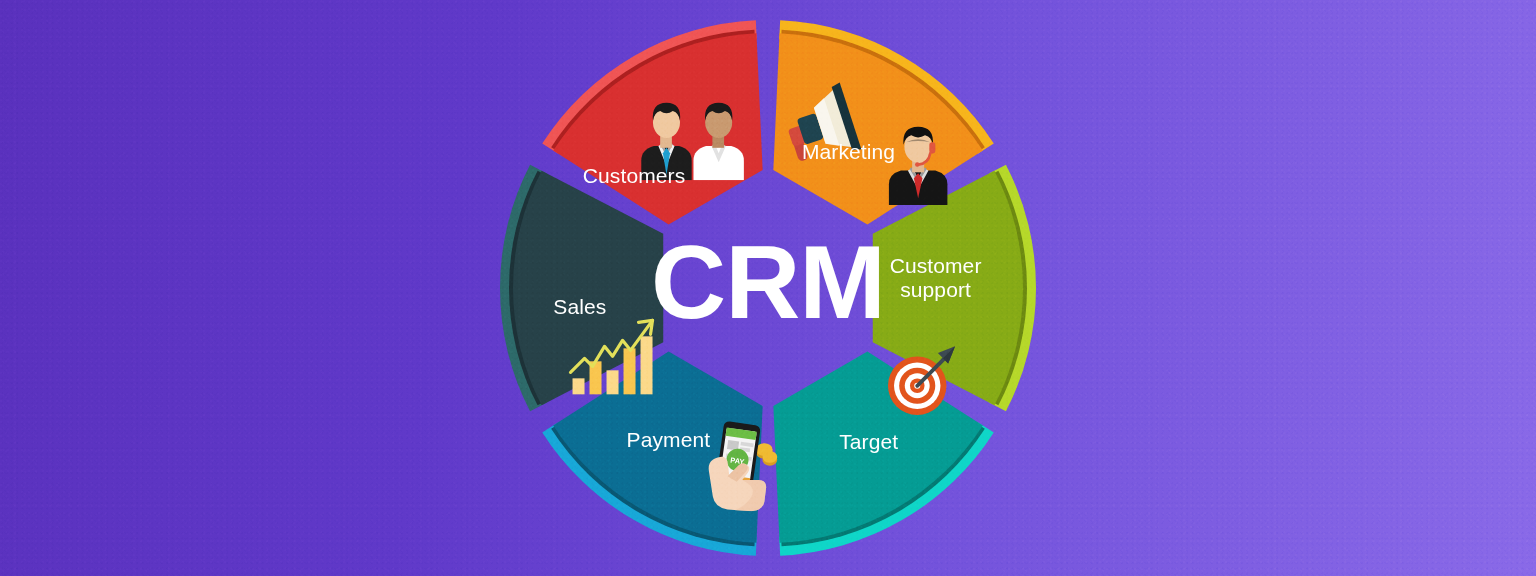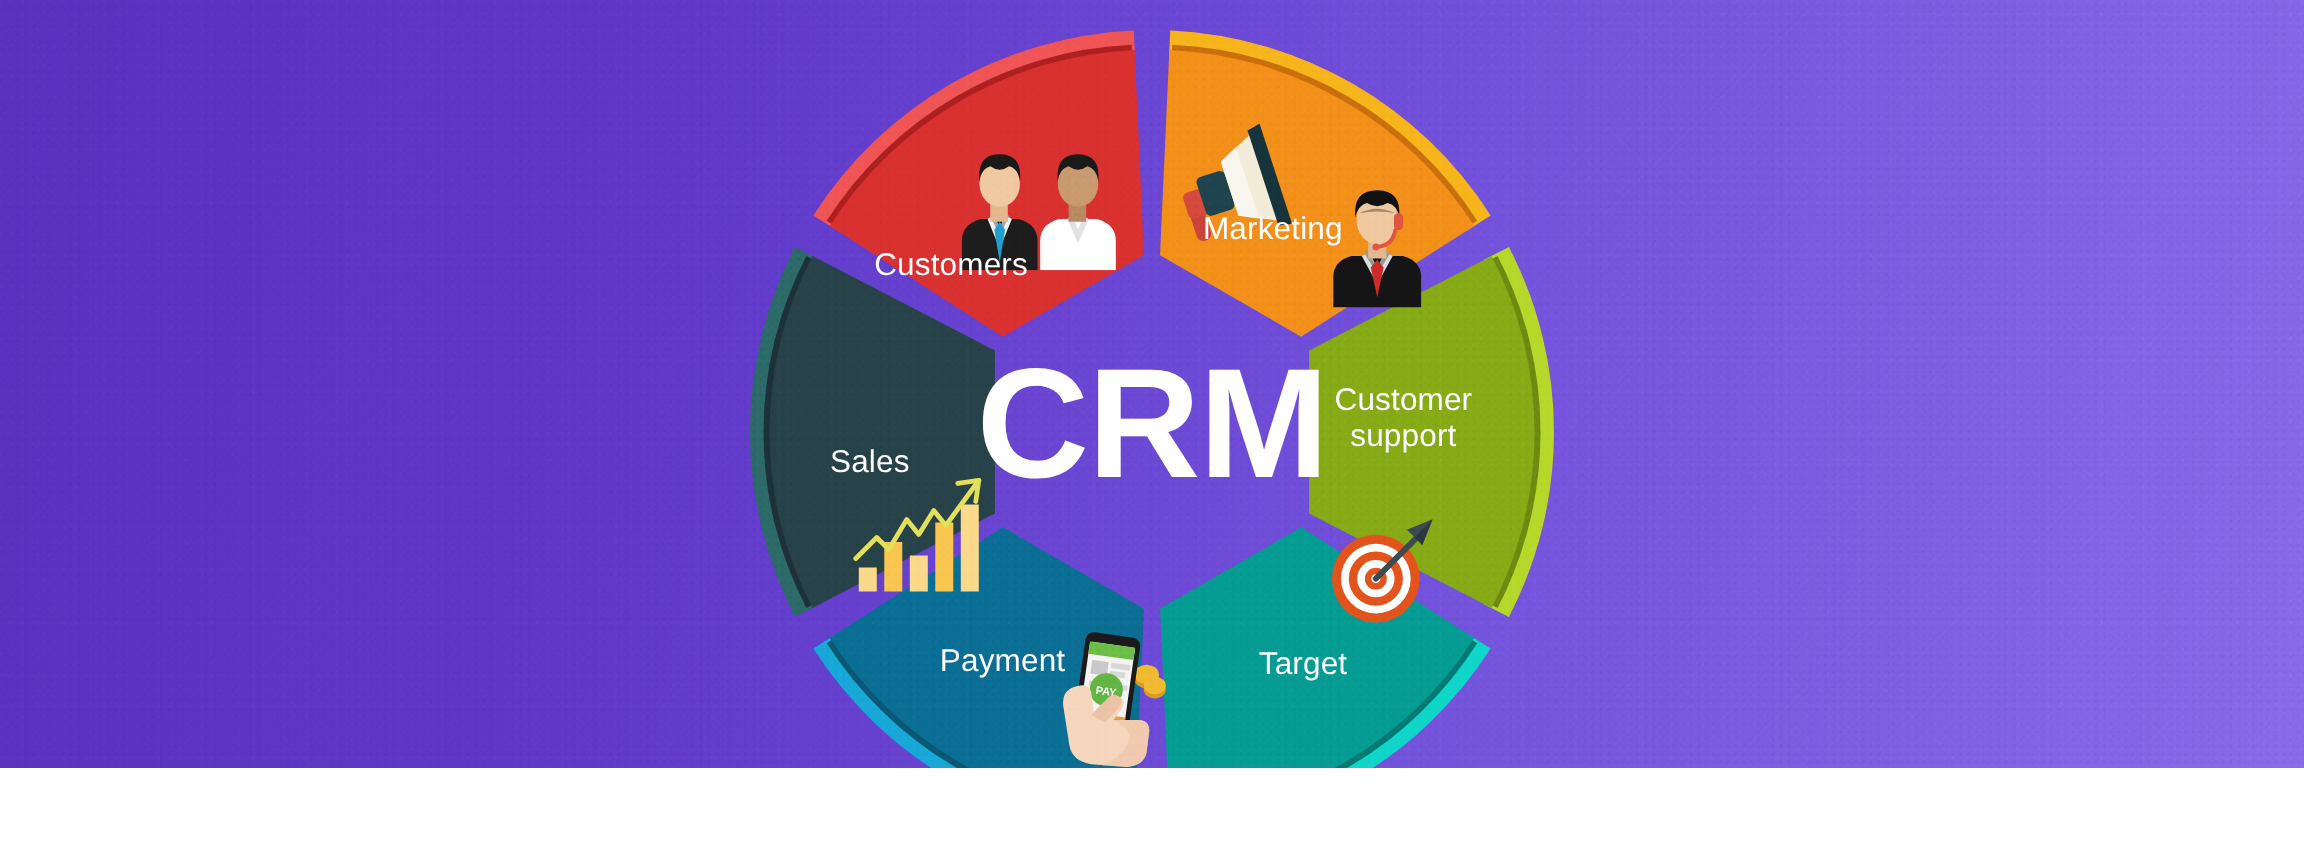--- a/index.html
+++ b/index.html
@@ -8,21 +8,21 @@
     padding: 0;
     width: 1536px;
     height: 576px;
     overflow: hidden;
     font-family: "Liberation Sans", sans-serif;
   }
 
   #stage {
     position: relative;
     width: 1536px;
-    height: 512px;
+    height: 576px;
     background: linear-gradient(100deg, #5a31bd 0%, #6039c9 30%, #7352db 62%, #8a6ae8 100%);
     overflow: hidden;
   }
 
   
   #grain {
     position: absolute;
     inset: 0;
     pointer-events: none;
     opacity: .30;

